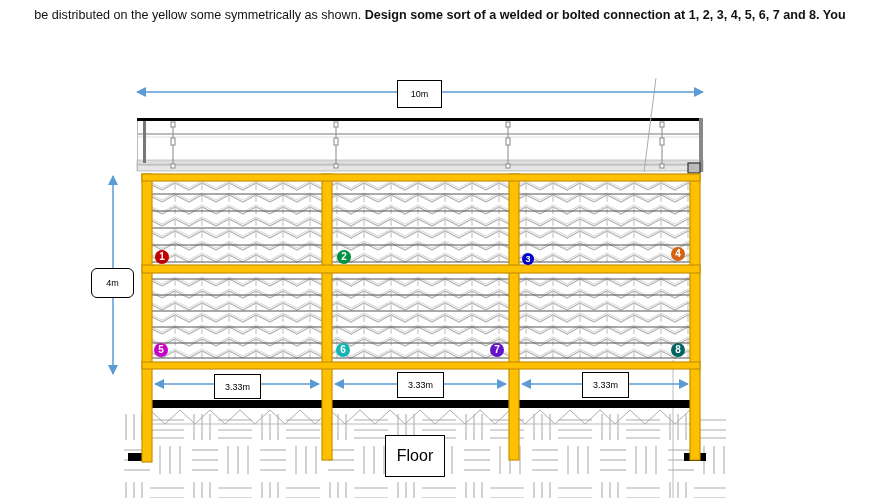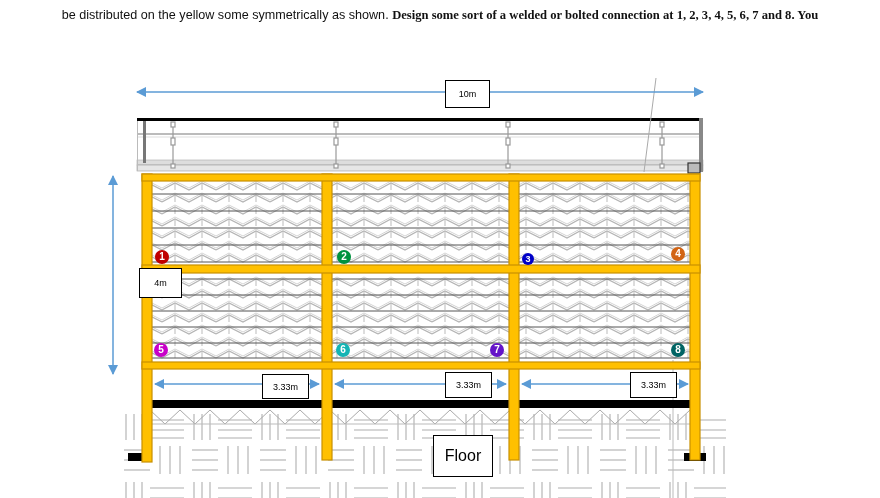--- a/index.html
+++ b/index.html
@@ -2,26 +2,26 @@
 <html><head>
 <meta charset="utf-8">
 <style>
   html, body { margin: 0; padding: 0; background: #ffffff; }
   body { width: 880px; height: 498px; position: relative; overflow: hidden; font-family: "Liberation Sans", sans-serif; }
   .problem {
     position: absolute; left: 0; top: 6px; width: 880px;
     text-align: center; font-size: 12.6px; line-height: 19px; color: #111;
     font-family: "Liberation Sans", sans-serif;
   }
-  .problem b { font-weight: bold; font-family: Liberation Serif, serif; }
+  .problem b { font-weight: bold; }
   svg { position: absolute; left: 0; top: 0; }
   .lbl {
     position: absolute; background: #fff; border: 1px solid #000;
     display: flex; align-items: center; justify-content: center;
-    font-family: "Liberation Sans", sans-serif; color: #000; margin-left: 48px;
+    font-family: "Liberation Sans", sans-serif; color: #000;
   }
   .marker {
     position: absolute; width: 14px; height: 14px; border-radius: 50%;
     color: #fff; font-size: 10px; font-weight: bold; display: flex;
     align-items: center; justify-content: center;
     font-family: "Liberation Sans", sans-serif; line-height: 1;
   }
 </style>
 </head>
 <body>
@@ -129,21 +129,21 @@
   </g>
 
   <line x1="137" y1="92" x2="703" y2="92" stroke="#5b9bd5" stroke-width="1.5" marker-start="url(#arr)" marker-end="url(#arr)"></line>
   <line x1="113" y1="176" x2="113" y2="374" stroke="#5b9bd5" stroke-width="1.5" marker-start="url(#arr)" marker-end="url(#arr)"></line>
   <line x1="155" y1="384" x2="319" y2="384" stroke="#5b9bd5" stroke-width="1.5" marker-start="url(#arr)" marker-end="url(#arr)"></line>
   <line x1="335" y1="384" x2="506" y2="384" stroke="#5b9bd5" stroke-width="1.5" marker-start="url(#arr)" marker-end="url(#arr)"></line>
   <line x1="522" y1="384" x2="688" y2="384" stroke="#5b9bd5" stroke-width="1.5" marker-start="url(#arr)" marker-end="url(#arr)"></line>
 </svg>
 
 <div class="lbl" style="left:397px;top:80px;width:43px;height:26px;font-size:9px;">10m</div>
-<div class="lbl" style="left:91px;top:268px;width:41px;height:28px;font-size:9px;">4m</div>
+<div class="lbl" style="left:91px;top:268px;width:41px;height:28px;font-size:9px;border-radius:6px;">4m</div>
 <div class="lbl" style="left:214px;top:374px;width:45px;height:23px;font-size:9px;">3.33m</div>
 <div class="lbl" style="left:397px;top:372px;width:45px;height:24px;font-size:9px;">3.33m</div>
 <div class="lbl" style="left:582px;top:372px;width:45px;height:24px;font-size:9px;">3.33m</div>
 <div class="lbl" style="left:385px;top:435px;width:58px;height:40px;font-size:16px;">Floor</div>
 
 <div class="marker" style="left:155px;top:250px;background:#c00000;">1</div>
 <div class="marker" style="left:337px;top:250px;background:#00923f;">2</div>
 <div class="marker" style="left:522px;top:253px;width:12px;height:12px;font-size:9px;background:#0000c8;">3</div>
 <div class="marker" style="left:671px;top:247px;background:#d26414;">4</div>
 <div class="marker" style="left:154px;top:343px;background:#c800c8;">5</div>

